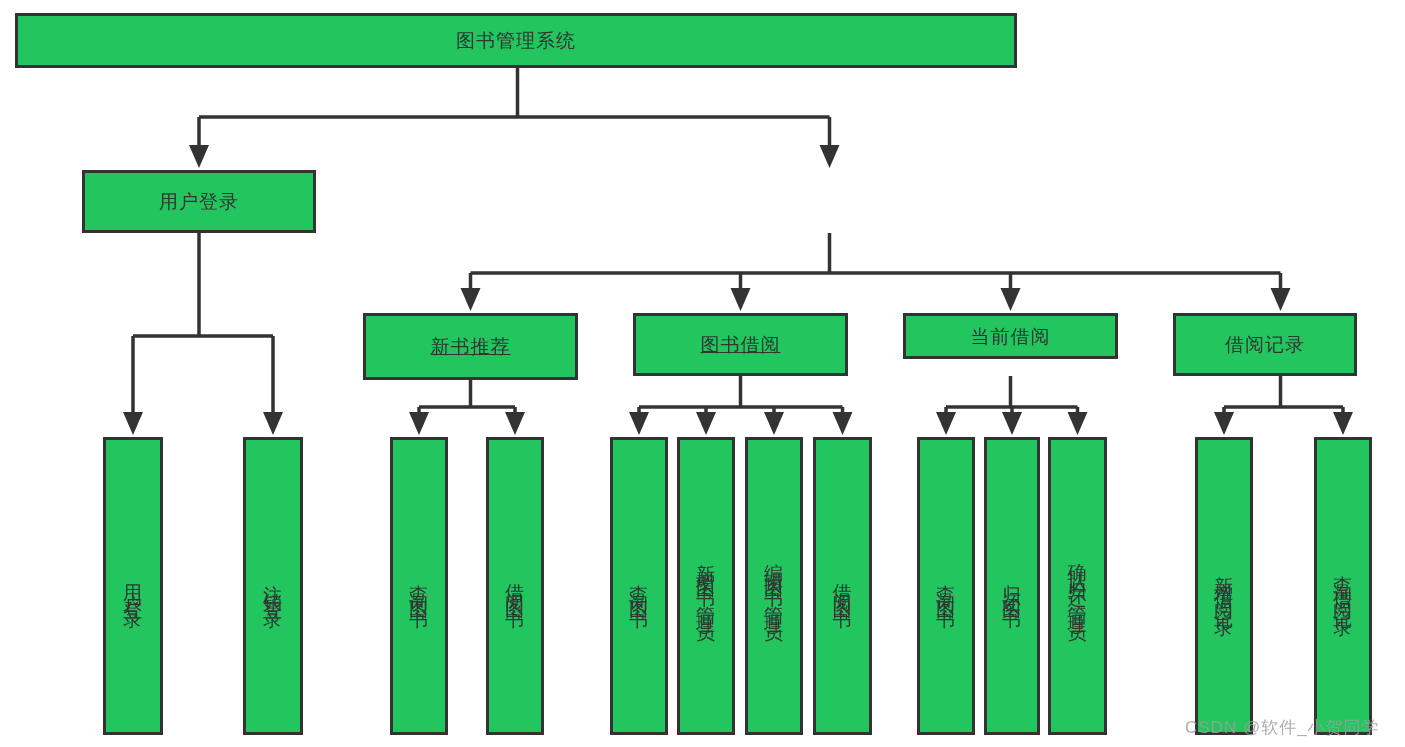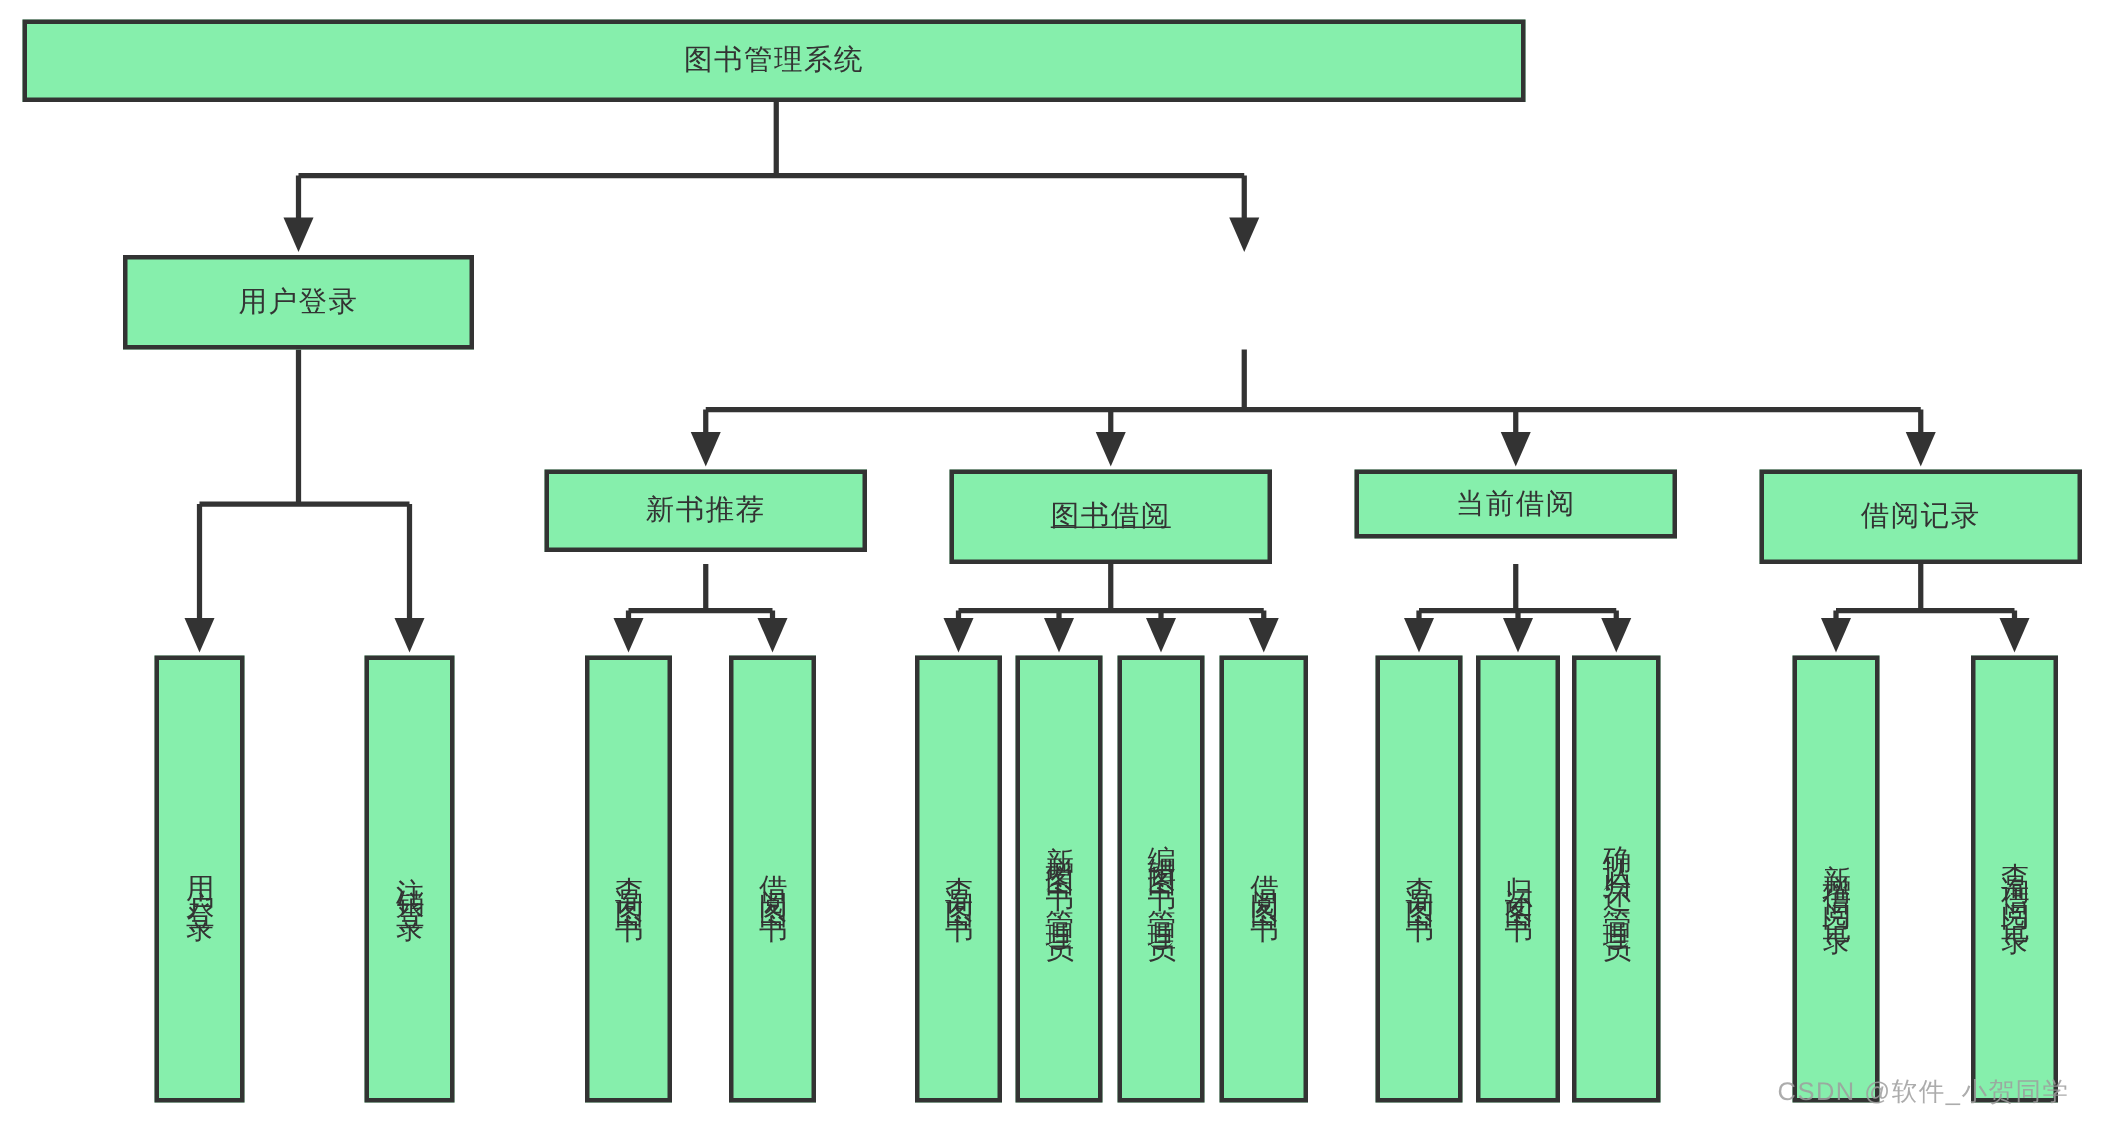--- a/index.html
+++ b/index.html
@@ -19,21 +19,21 @@
     position: absolute;
     left: 0;
     top: 0;
     width: 1405px;
     height: 747px;
     pointer-events: none;
   }
   .node {
     position: absolute;
     box-sizing: border-box;
-    background: #86efac;
+    background: #22c55e;
     border: 3px solid #333333;
     color: #333333;
     display: flex;
     align-items: center;
     justify-content: center;
     font-size: 19px;
     letter-spacing: 1px;
     text-align: center;
     line-height: 1;
     z-index: 2;
@@ -113,24 +113,24 @@
       <line x1="1224" y1="407" x2="1224" y2="421" stroke="#333333" stroke-width="3.5"></line>
       <polygon points="1214,412 1234,412 1224,435" fill="#333333"></polygon>
       <line x1="1343" y1="407" x2="1343" y2="421" stroke="#333333" stroke-width="3.5"></line>
       <polygon points="1333,412 1353,412 1343,435" fill="#333333"></polygon>
     </svg>
 
   <div class="node" style="left:15px; top:13px; width:1002px; height:55px;">图书管理系统</div>
 
   <div class="node" style="left:82px; top:170px; width:234px; height:63px;">用户登录</div>
 
-  <div class="node" style="left:363px; top:313px; width:215px; height:55px;">新书推荐</div>
+  <div class="node" style="left:363px; top:313px; width:215px; height:67px;text-decoration:underline;">新书推荐</div>
   <div class="node" style="left:633px; top:313px; width:215px; height:63px;text-decoration:underline;">图书借阅</div>
   <div class="node" style="left:903px; top:313px; width:215px; height:46px;">当前借阅</div>
-  <div class="node" style="left:1173px; top:313px; width:215px; height:63px;">借阅记录</div>
+  <div class="node" style="left:1173px; top:313px; width:184px; height:63px;">借阅记录</div>
 
   <div class="node vert" style="left:103px; top:437px; width:60px; height:298px;">用户登录</div>
   <div class="node vert" style="left:243px; top:437px; width:60px; height:298px;">注销登录</div>
 
   <div class="node vert" style="left:390px; top:437px; width:58px; height:298px;">查询图书</div>
   <div class="node vert" style="left:486px; top:437px; width:58px; height:298px;">借阅图书</div>
 
   <div class="node vert" style="left:610px; top:437px; width:58px; height:298px;">查询图书</div>
   <div class="node vert" style="left:677px; top:437px; width:58px; height:298px;">新增图书（管理员）</div>
   <div class="node vert" style="left:745px; top:437px; width:58px; height:298px;">编辑图书（管理员）</div>

